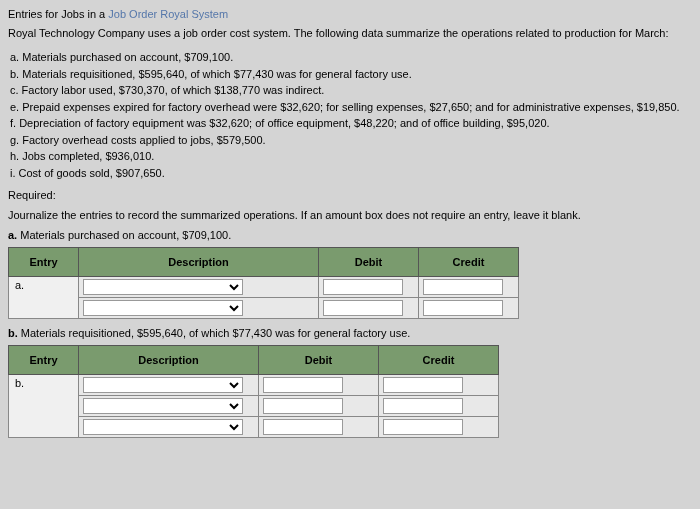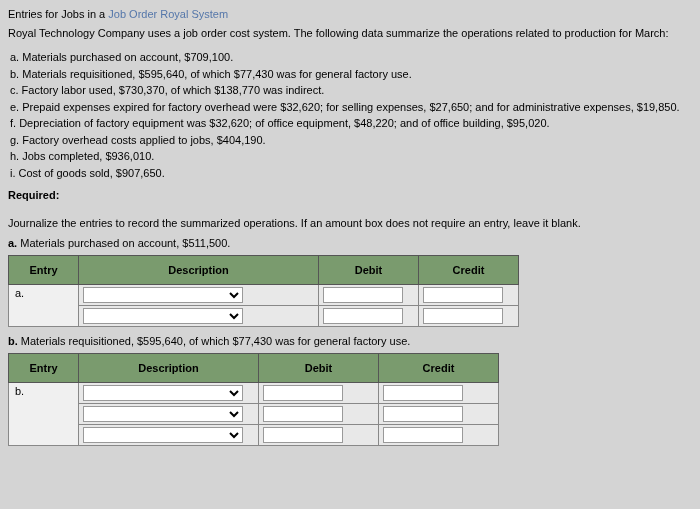--- a/index.html
+++ b/index.html
@@ -12,21 +12,21 @@
       padding: 8px;
       color: #000;
     }
     .title-bar {
       font-size: 11px;
       margin-bottom: 6px;
     }
     .title-bar .highlight { color: #5577aa; }
     .intro { font-size: 11px; margin-bottom: 8px; line-height: 1.4; }
     .list { font-size: 11px; line-height: 1.5; margin-bottom: 8px; padding-left: 2px; }
-    .required { font-weight: bold; margin-bottom: 16px; font-size: 11px; }
+    .required { font-weight: normal; margin-bottom: 8px; font-size: 11px; }
     .instructions { font-size: 11px; margin-bottom: 0; }
     
     .section-label { font-size: 11px; margin: 8px 0 6px 0; }
     .section-label .letter { font-weight: bold; }
     
     table.journal {
       border-collapse: collapse;
       border: 1px solid #666;
       background: #e8e8e8;
     }
@@ -85,30 +85,30 @@
 </div>
 
 <div class="intro">Royal Technology Company uses a job order cost system. The following data summarize the operations related to production for March:</div>
 
 <div class="list">
   <div>a. Materials purchased on account, $709,100.</div>
   <div>b. Materials requisitioned, $595,640, of which $77,430 was for general factory use.</div>
   <div>c. Factory labor used, $730,370, of which $138,770 was indirect.</div>
   <div>e. Prepaid expenses expired for factory overhead were $32,620; for selling expenses, $27,650; and for administrative expenses, $19,850.</div>
   <div>f. Depreciation of factory equipment was $32,620; of office equipment, $48,220; and of office building, $95,020.</div>
-  <div>g. Factory overhead costs applied to jobs, $404,190.</div>
+  <div>g. Factory overhead costs applied to jobs, $579,500.</div>
   <div>h. Jobs completed, $936,010.</div>
   <div>i. Cost of goods sold, $907,650.</div>
 </div>
 
 <div class="required">Required:</div>
 <div class="instructions">Journalize the entries to record the summarized operations. If an amount box does not require an entry, leave it blank.</div>
 
 <div class="section-label">
-  <span class="letter">a.</span><span> Materials purchased on account, $511,500.</span>
+  <span class="letter">a.</span><span> Materials purchased on account, $709,100.</span>
 </div>
 
 <table class="journal tbl-a">
   <tbody>
       <tr>
     <th class="col-entry">Entry</th>
     <th class="col-desc">Description</th>
     <th class="col-debit">Debit</th>
     <th class="col-credit">Credit</th>
   </tr>

